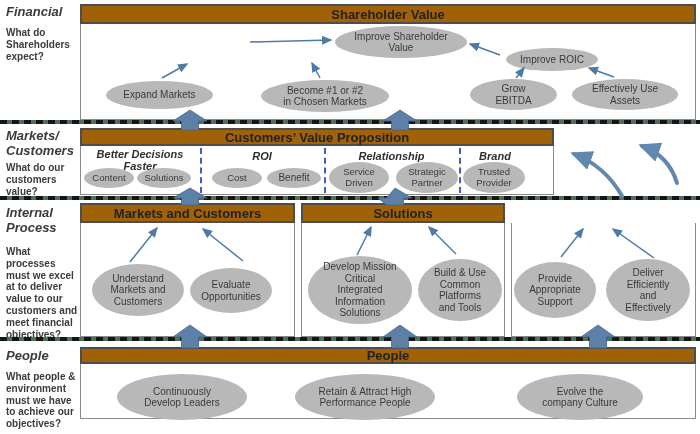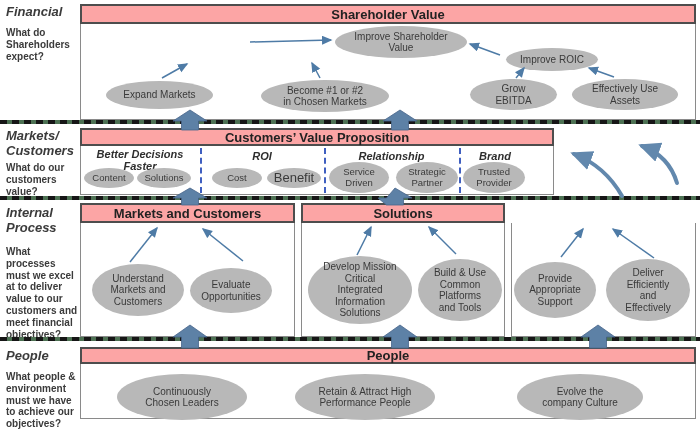--- a/index.html
+++ b/index.html
@@ -13,21 +13,21 @@
     color:#3b3b3b;white-space:pre-line;
   }
   .sb-q{
     position:absolute;font-weight:bold;font-size:10px;line-height:1.18;color:#3b3b3b;
     white-space:pre-line;
   }
   
   .sec{position:absolute;box-sizing:border-box;}
   .sec-header{
     position:absolute;left:0;top:0;width:100%;box-sizing:border-box;
-    background:#fca5a5;border:2px solid #4d4d4d;
+    background:#a16207;border:2px solid #4d4d4d;
     font-weight:bold;font-size:13px;color:#222;text-align:center;
     display:flex;align-items:center;justify-content:center;
   }
   .sec-body{
     position:absolute;left:0;width:100%;box-sizing:border-box;
     background:#ffffff;border:1px solid #8a8a8a;border-top:none;
   }
   
   .oval{
     position:absolute;background:#b8b8b8;border-radius:50%;
@@ -115,21 +115,21 @@
 
   <div class="col-title" style="left:204px;top:150px;width:116px">ROI</div>
   <div class="col-title" style="left:84px;top:148px;width:112px">Better Decisions
 Faster</div>
   <div class="col-title" style="left:328px;top:150px;width:127px">Relationship</div>
   <div class="col-title" style="left:463px;top:150px;width:64px">Brand</div>
 
   <div class="oval" style="left:84px;top:168px;width:50px;height:20px;font-size:9.5px">Content</div>
   <div class="oval" style="left:137px;top:168px;width:54px;height:20px;font-size:9.5px">Solutions</div>
   <div class="oval" style="left:212px;top:168px;width:50px;height:20px;font-size:9.5px">Cost</div>
-  <div class="oval" style="left:267px;top:168px;width:54px;height:20px;font-size:13px">Benefit</div>
+  <div class="oval" style="left:267px;top:168px;width:54px;height:20px;font-size:10px">Benefit</div>
   <div class="oval" style="left:329px;top:162px;width:60px;height:31px;font-size:9.5px">Service
 Driven</div>
   <div class="oval" style="left:396px;top:162px;width:62px;height:31px;font-size:9.5px">Strategic
 Partner</div>
   <div class="oval" style="left:463px;top:162px;width:62px;height:31px;font-size:9.5px">Trusted
 Provider</div>
 
   <div class="sec" style="left:80px;top:203px;width:215px;height:134px">
     <div class="sec-header" style="height:20px">
       <span>Markets and Customers</span>
@@ -168,21 +168,21 @@
 and
 Effectively</div>
 
   <div class="sec" style="left:80px;top:347px;width:616px;height:72px">
     <div class="sec-header" style="height:17px">
       <span>People</span>
     </div>
     <div class="sec-body" style="top:17px;height:55px"></div>
   </div>
   <div class="oval" style="left:117px;top:374px;width:130px;height:46px">Continuously
-Chosen Leaders</div>
+Develop Leaders</div>
   <div class="oval" style="left:295px;top:374px;width:140px;height:46px">Retain &amp; Attract High
 Performance People</div>
   <div class="oval" style="left:517px;top:374px;width:126px;height:46px">Evolve the
 company Culture</div>
 
   <svg class="overlay" width="700" height="434" viewBox="0 0 700 434">
     <defs>
       <marker id="ah" markerWidth="8" markerHeight="8" refX="6" refY="3" orient="auto">
         <path d="M0,0 L7,3 L0,6 z" fill="#4e7ba6"></path>
       </marker>

